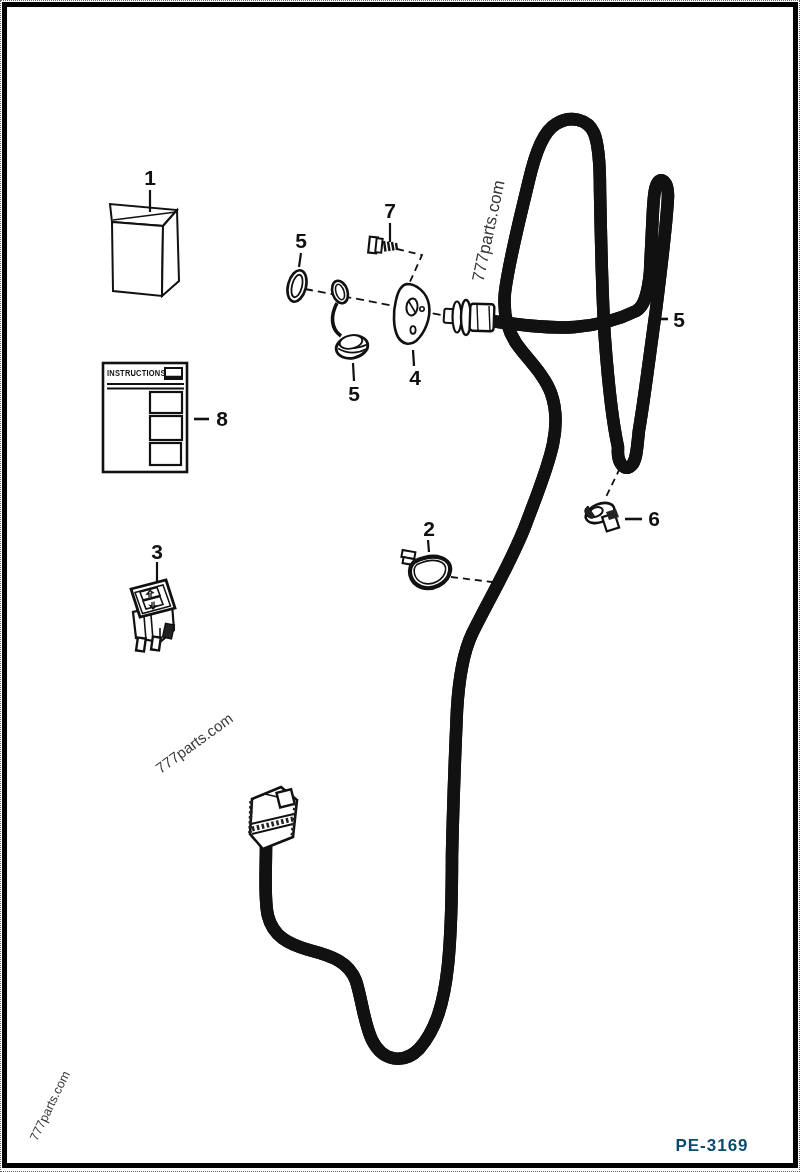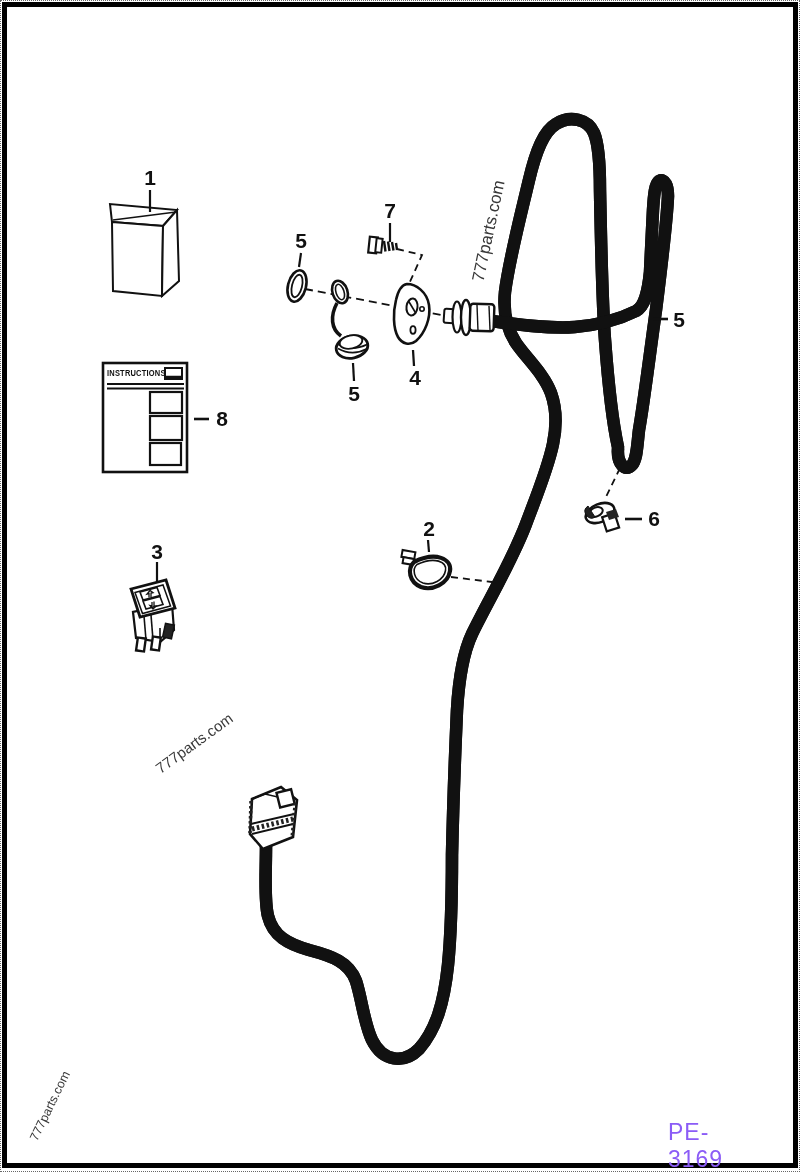--- a/index.html
+++ b/index.html
@@ -10,21 +10,21 @@
   .frame-dotted{position:absolute;inset:0;border:1px dotted #666;pointer-events:none;z-index:5;}
   .frame-solid{position:absolute;top:2px;left:2px;right:2px;bottom:4px;border:5px solid #000;pointer-events:none;z-index:5;}
   .art{position:absolute;top:0;left:0;z-index:1;}
   .callout{
     position:absolute;transform:translate(-50%,-50%);
     font-weight:bold;font-size:21px;color:#111;z-index:3;line-height:1;
     letter-spacing:0;
   }
   .drawing-number{
     position:absolute;transform:translate(-50%,-50%);
-    font-weight:normal;font-size:23px;color:#8b5cf6;z-index:6;letter-spacing:1px;
+    font-weight:bold;font-size:17px;color:#0c4a6e;z-index:6;letter-spacing:1px;
   }
   .watermark{
     position:absolute;transform-origin:center center;white-space:nowrap;
     color:#383838;z-index:2;font-weight:normal;
   }
   .wm-top{left:489px;top:231px;font-size:17px;transform:translate(-50%,-50%) rotate(-78deg);}
   .wm-mid{left:194px;top:743px;font-size:15px;transform:translate(-50%,-50%) rotate(-36deg);}
   .wm-bottom{left:50px;top:1106px;font-size:12.5px;transform:translate(-50%,-50%) rotate(-64deg);}
   .sheet-title{
     position:absolute;left:107px;top:368px;width:58px;

